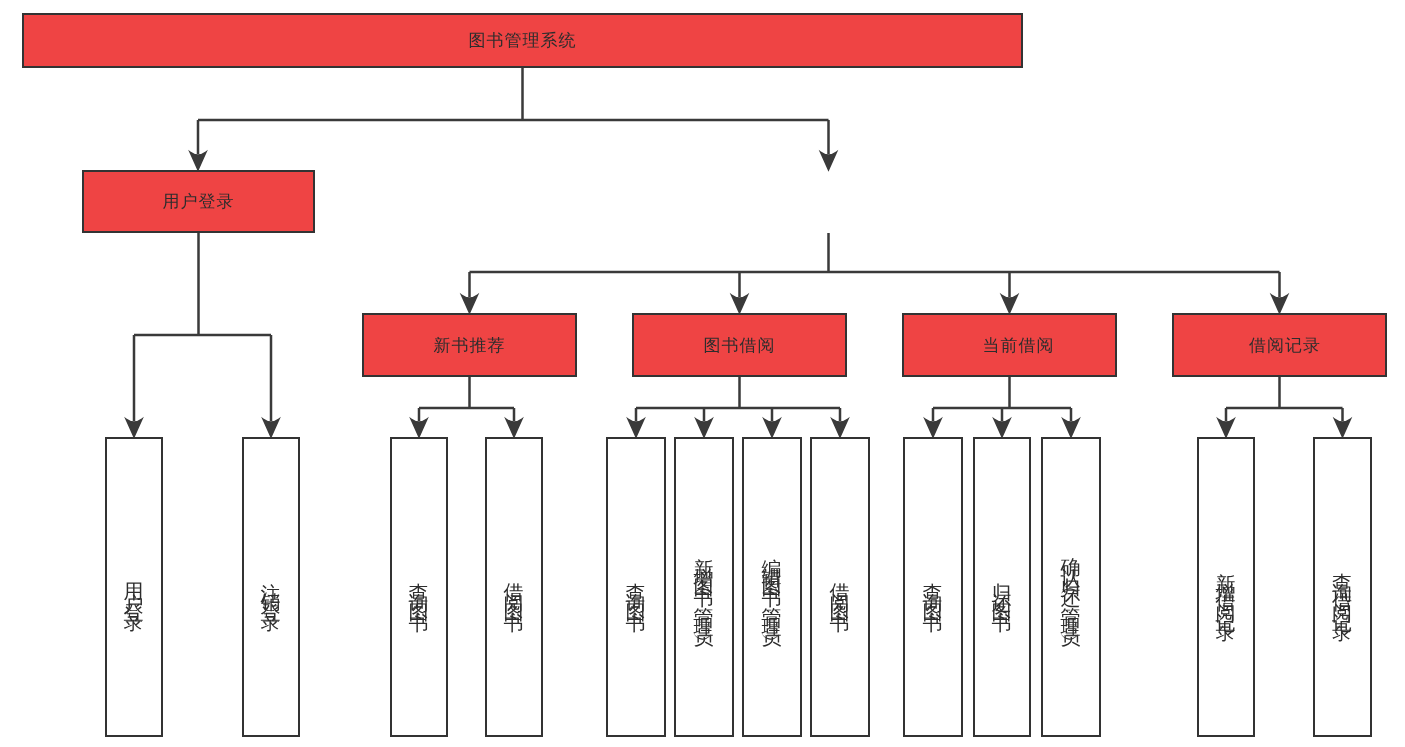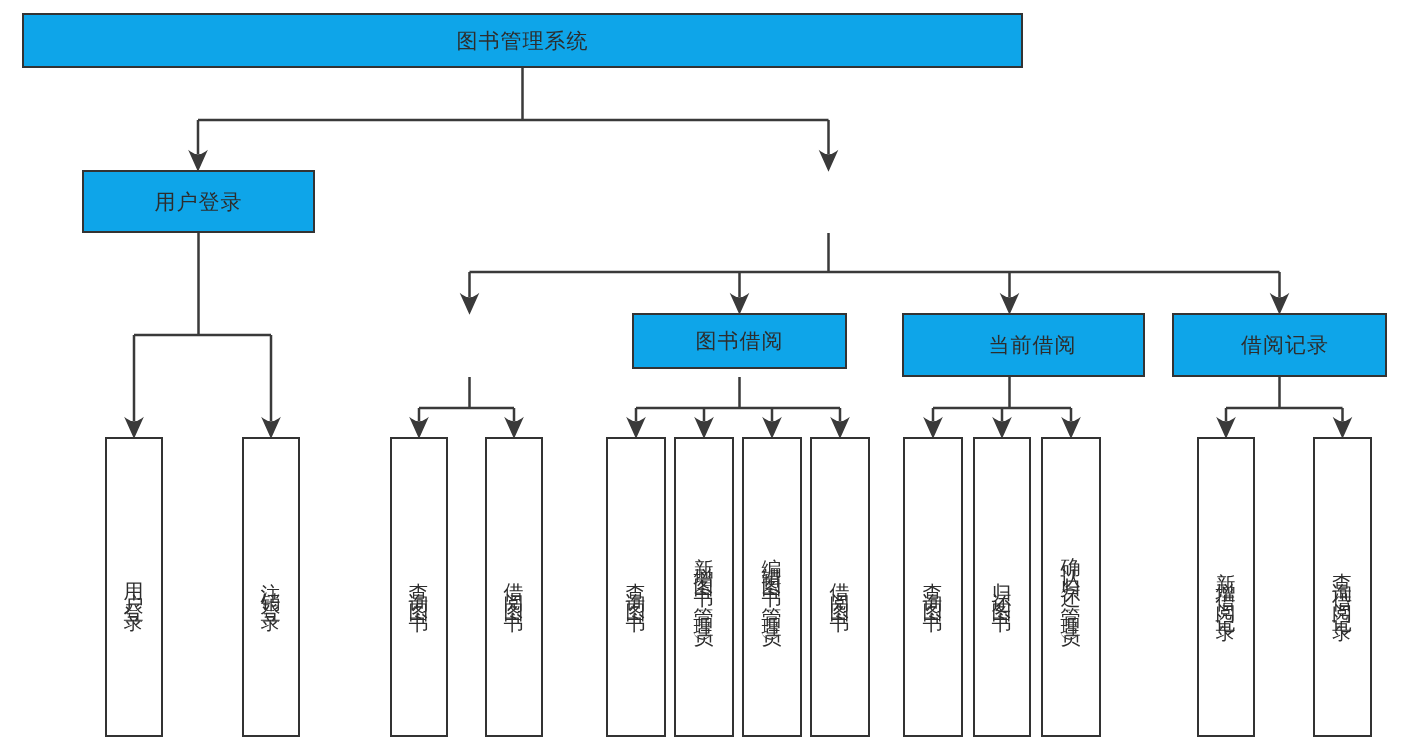--- a/index.html
+++ b/index.html
@@ -7,23 +7,23 @@
     position:relative;
     width:1405px;height:747px;
     background:#ffffff;
     font-family:"DejaVu Sans","Liberation Sans",sans-serif;
     overflow:hidden;
   }
   #connectors{position:absolute;left:0;top:0;}
   .box{
     position:absolute;
     border:2.5px solid #333333;
-    background:#0ea5e9;
+    background:#ef4444;
     display:flex;align-items:center;justify-content:center;
-    font-size:21px;color:#2d2d2d;
+    font-size:17px;color:#2d2d2d;
     box-sizing:border-box;
     letter-spacing:1px;
   }
   .col{
     position:absolute;
     border:2.5px solid #333333;
     background:#ffffff;
     display:flex;align-items:center;justify-content:center;
     box-sizing:border-box;
   }
@@ -82,24 +82,27 @@
   </svg>
 
   <div class="box" style="left:22px;top:13px;width:1001px;height:55px;">
     <span>图书管理系统</span>
   </div>
 
   <div class="box" style="left:82px;top:170px;width:233px;height:63px;">
     <span>用户登录</span>
   </div>
 
-  <div class="box" style="left:632px;top:313px;width:215px;height:56px;">
+  <div class="box" style="left:362px;top:313px;width:215px;height:64px;">
+    <span>新书推荐</span>
+  </div>
+  <div class="box" style="left:632px;top:313px;width:215px;height:64px;">
     <span>图书借阅</span>
   </div>
-  <div class="box" style="left:902px;top:313px;width:243px;height:64px;padding-left:18px;">
+  <div class="box" style="left:902px;top:313px;width:215px;height:64px;padding-left:18px;">
     <span>当前借阅</span>
   </div>
   <div class="box" style="left:1172px;top:313px;width:215px;height:64px;padding-left:11px;">
     <span>借阅记录</span>
   </div>
 
   <div class="col" style="left:105px;top:437px;width:58px;height:300px;">
     <span class="vtext">用户登录</span>
   </div>
   <div class="col" style="left:242px;top:437px;width:58px;height:300px;">

